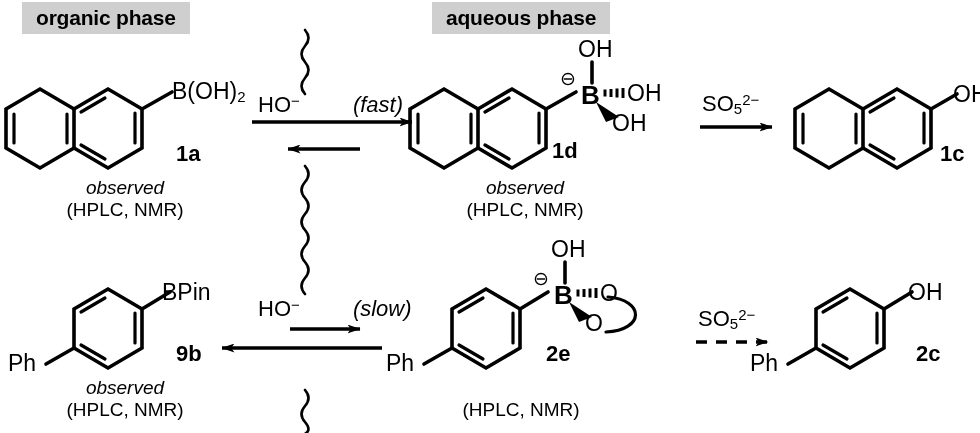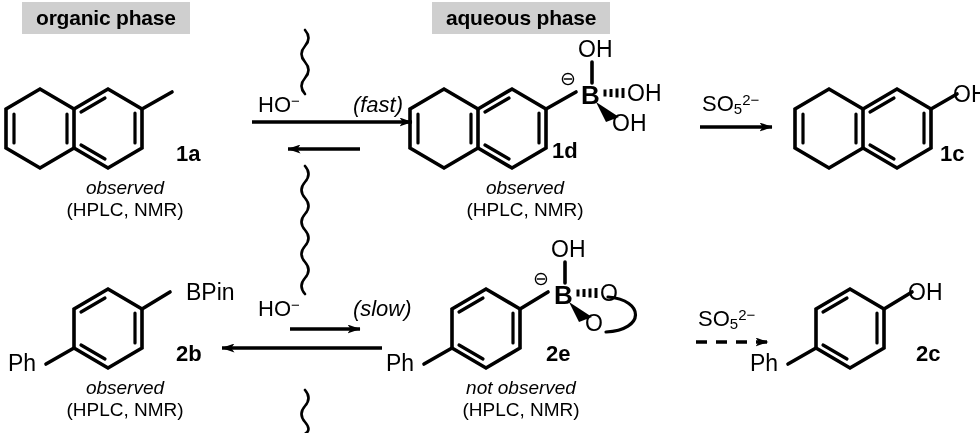--- a/index.html
+++ b/index.html
@@ -221,20 +221,23 @@
       <path d="M884,309 L912,292"></path>
     </g>
 
     <g stroke="#000" stroke-width="2.6" fill="none" stroke-linecap="round">
       <path d="M305,30 q7,8 0,16 q-7,8 0,16 q7,8 0,16 q-7,8 0,16"></path>
       <path d="M305,166 q7,8 0,16 q-7,8 0,16 q7,8 0,16 q-7,8 0,16 q7,8 0,16 q-7,8 0,16 q7,8 0,16 q-7,8 0,16"></path>
       <path d="M305,390 q7,8 0,16 q-7,8 0,16 q7,8 0,12"></path>
     </g>
   </svg>
 
+  <div class="atom" style="left:172px; top:80px;">
+    <span>B(OH)</span><sub>2</sub>
+  </div>
   <div class="bold-id" style="left:176px; top:141px;text-align:right;">1a</div>
   <div class="cap" style="left:0px; top:177px; width:250px;">
     <i>observed</i>
   </div>
   <div class="cap" style="left:0px; top:199px; width:250px;">(HPLC, NMR)</div>
 
   <div class="rxn-text" style="left:258px; top:89px;">
     <span>HO</span><sup>−</sup>&nbsp;<i>(fast)</i>
   </div>
 
@@ -249,42 +252,39 @@
   </div>
   <div class="cap" style="left:400px; top:199px; width:250px;">(HPLC, NMR)</div>
 
   <div class="rxn-text" style="left:702px; top:88px;">
     <span>SO</span><sub style="font-size:15px; vertical-align:-3px;">5</sub><sup>2−</sup>
   </div>
 
   <div class="atom" style="left:953px; top:83px;">OH</div>
   <div class="bold-id" style="left:940px; top:141px;text-align:right;">1c</div>
 
-  <div class="atom" style="left:186px; top:281px;">BPin</div>
+  <div class="atom" style="left:162px; top:281px;">BPin</div>
   <div class="atom" style="left:8px; top:352px;">Ph</div>
-  <div class="bold-id" style="left:176px; top:341px;">2b</div>
+  <div class="bold-id" style="left:176px; top:341px;">9b</div>
   <div class="cap" style="left:0px; top:377px; width:250px;">
     <i>observed</i>
   </div>
   <div class="cap" style="left:0px; top:399px; width:250px;">(HPLC, NMR)</div>
 
   <div class="rxn-text" style="left:258px; top:293px;">
     <span>HO</span><sup>−</sup>&nbsp;<i>(slow)</i>
   </div>
 
   <div class="charge" style="left:533px; top:269px;">⊖</div>
   <div class="atom-b" style="left:554px; top:282px;">B</div>
   <div class="atom" style="left:551px; top:238px;">OH</div>
   <div class="atom" style="left:600px; top:282px;">O</div>
   <div class="atom" style="left:585px; top:312px;">O</div>
   <div class="atom" style="left:386px; top:352px;">Ph</div>
   <div class="bold-id" style="left:546px; top:341px;">2e</div>
-  <div class="cap" style="left:396px; top:377px; width:250px;">
-    <i>not observed</i>
-  </div>
   <div class="cap" style="left:396px; top:399px; width:250px;">(HPLC, NMR)</div>
 
   <div class="rxn-text" style="left:698px; top:303px;">
     <span>SO</span><sub style="font-size:15px; vertical-align:-3px;">5</sub><sup>2−</sup>
   </div>
 
   <div class="atom" style="left:908px; top:281px;">OH</div>
   <div class="atom" style="left:750px; top:352px;">Ph</div>
   <div class="bold-id" style="left:916px; top:341px;">2c</div>
 

